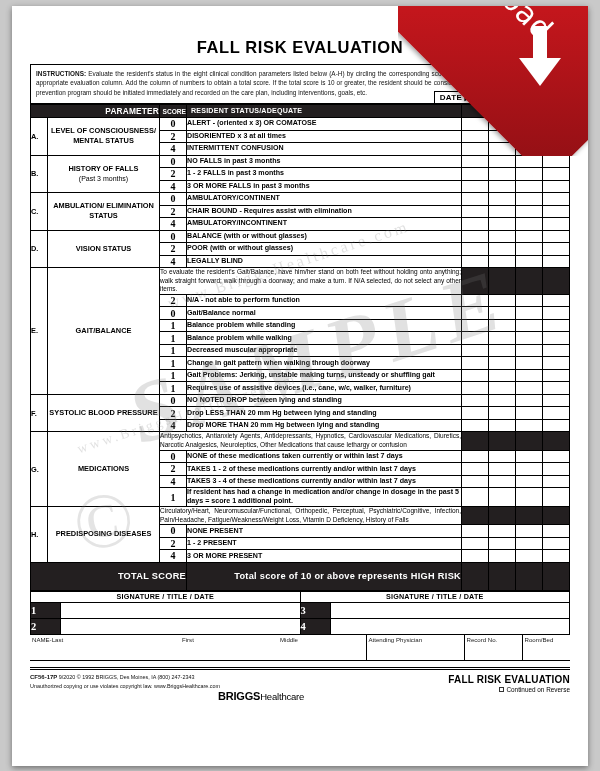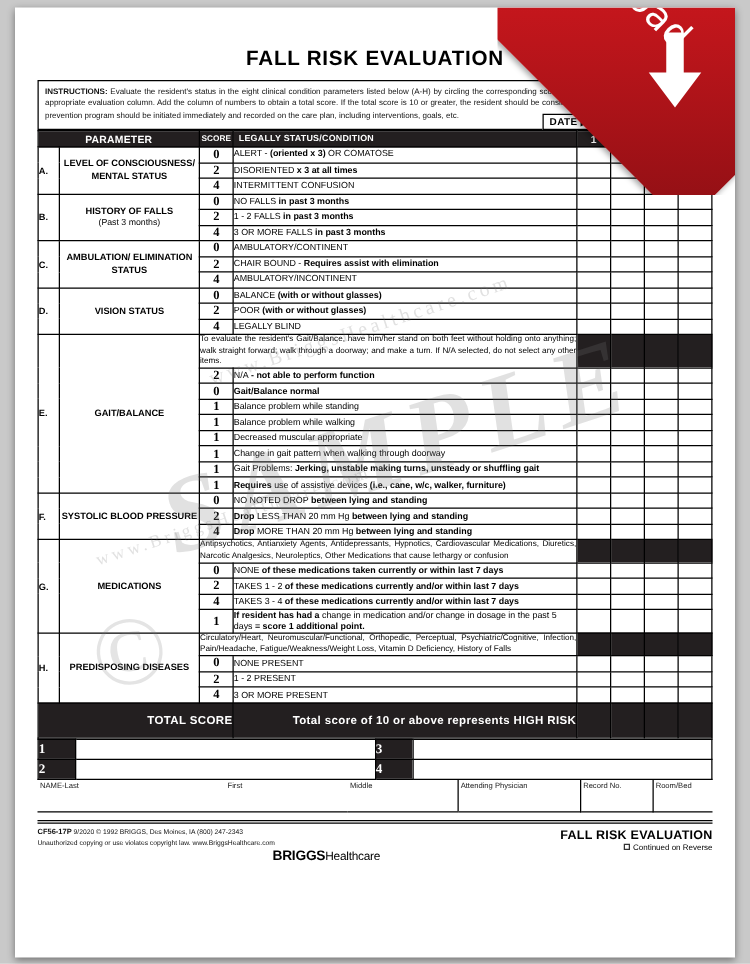--- a/index.html
+++ b/index.html
@@ -54,42 +54,42 @@
 
   .c-let   { width:17px; }
   .c-param { width:112px; }
   .c-score { width:27px; }
   .c-desc  { width:auto; }
   .c-eval  { width:27px; }
 
   .hdr-row td {
     background:#231f20; color:#fff;
     font-size:8.3px; font-weight:bold; letter-spacing:.2px;
-    height:13px; text-align:center;
+    height:13px; text-align:right;
   }
   .hdr-row td.desc { text-align:left; padding-left:4px; }
   .hdr-row td.score-h { font-size:6.6px; letter-spacing:0; }
 
   td.letter {
     font-size:7.4px; font-weight:bold; text-align:left;
     padding-left:2px; vertical-align:top; padding-top:1px;
   }
   td.param {
     font-size:7.4px; font-weight:bold; text-align:center;
     line-height:1.32; padding:1px 2px;
   }
   td.param .sub { font-weight:normal; font-size:7px; }
   td.score {
     font-size:10px; font-weight:bold; text-align:center;
     font-family:"Liberation Serif", serif;
   }
   td.desc {
     font-size:7.1px; padding:1px 0 1px 4px; line-height:1.25;
   }
-  td.desc b { font-weight:normal; }
+  td.desc b { font-weight:bold; }
   td.desc .lt { font-weight:bold; }
   td.eval { background:#fff; }
   td.blk { background:#231f20; }
 
   td.note {
     font-size:6.5px; line-height:1.33; padding:2px 3px 2px 4px; text-align:left;
   }
   td.note.justify { text-align:justify; }
   .row-h16 { height:12.5px; }
 
@@ -217,21 +217,21 @@
           <col class="c-desc">
         <col class="c-eval">
           <col class="c-eval">
           <col class="c-eval">
           <col class="c-eval">
       </colgroup>
       <tbody>
         <tr class="hdr-row">
           <td colspan="2">PARAMETER</td>
           <td class="score-h">SCORE</td>
-          <td class="desc">LEGALLY STATUS/CONDITION</td>
+          <td class="desc">RESIDENT STATUS/ADEQUATE</td>
           <td>1</td>
           <td>2</td>
           <td></td>
           <td></td>
         </tr>
       </tbody>
       <tbody id="tbody-sections">
           <tr class="row-h16">
             <td class="letter" rowspan="3">A.</td>
             <td class="param" rowspan="3">LEVEL OF CONSCIOUSNESS/ MENTAL STATUS</td>
@@ -523,20 +523,24 @@
     </table>
 
     <table class="sig">
       <colgroup>
           <col style="width:30px">
           <col>
           <col style="width:30px">
           <col>
         </colgroup>
       <tbody>
+          <tr>
+        <td class="sig-hdr" colspan="2">SIGNATURE / TITLE / DATE</td>
+        <td class="sig-hdr" colspan="2">SIGNATURE / TITLE / DATE</td>
+      </tr>
       <tr>
         <td class="sig-num">1</td>
         <td class="sig-line"></td>
         <td class="sig-num">3</td>
         <td class="sig-line"></td>
       </tr>
       <tr>
         <td class="sig-num">2</td>
         <td class="sig-line"></td>
         <td class="sig-num">4</td>

